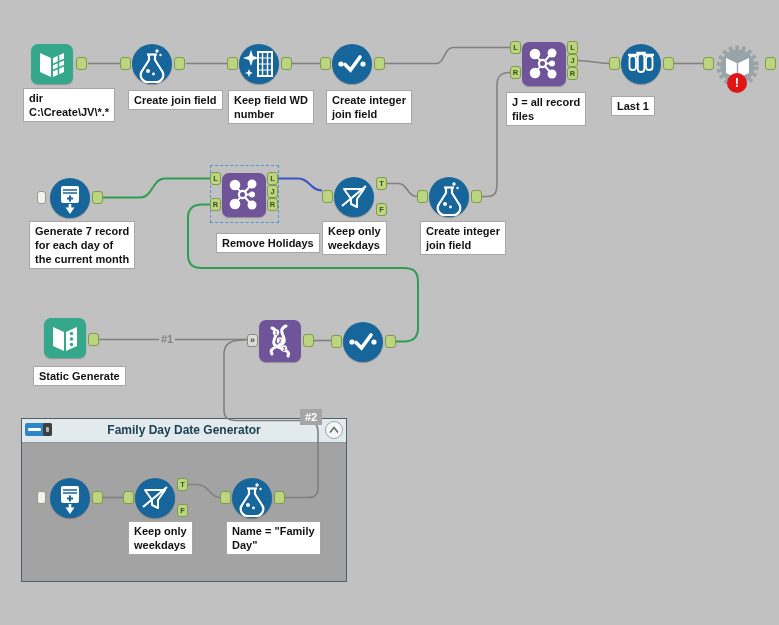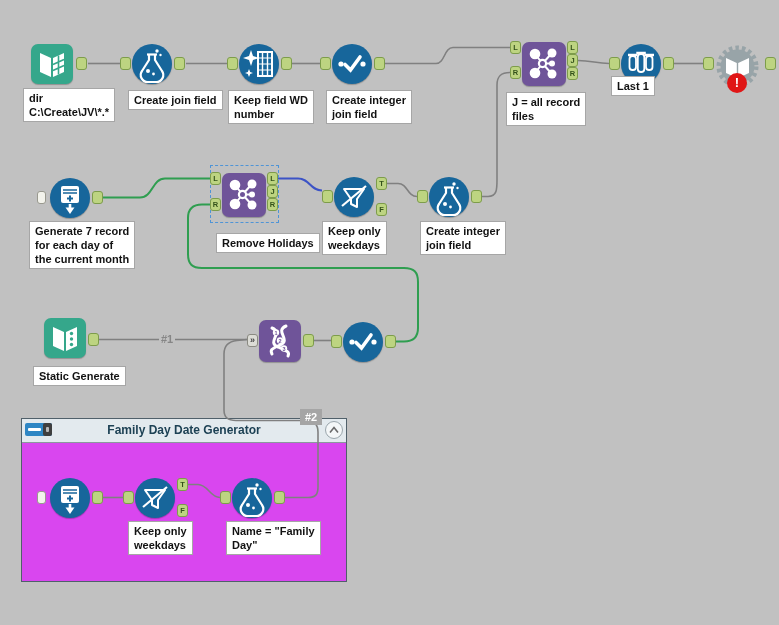--- a/index.html
+++ b/index.html
@@ -18,21 +18,21 @@
         z-index:3;font-size:7.5px;font-weight:bold;color:#33511a;text-align:center;line-height:12px;
         box-sizing:border-box;}
   .anch.white{background:#f3f3ec;border-color:#99998f;}
   .anch.multi{background:#dcdcd6;border-color:#8a8a82;color:#444;font-size:9px;line-height:11px;}
   
   .lbl{background:#fff;border:1px solid #a6a6a6;color:#121212;font-size:11px;font-weight:bold;
        line-height:1.28;padding:2px 5px;white-space:pre-line;z-index:2;}
   .badge1{color:#868686;background:#c1c1c1;font-size:11px;font-weight:bold;z-index:4;padding:0 2px;}
   .badge2{color:#fff;background:#a5a5a5;font-size:11px;font-weight:bold;z-index:5;padding:2px 5px;}
   
-  .container-box{left:21px;top:418px;width:326px;height:164px;background:#d946ef;
+  .container-box{left:21px;top:418px;width:326px;height:164px;background:#a3a3a3;
                  border:1px solid #50606a;z-index:0;box-sizing:border-box;text-decoration:underline;}
   .container-head{position:absolute;left:0;top:0;right:0;height:23px;background:#e3eaee;
                   border-bottom:1px solid #8b989e;}
   .container-title{position:absolute;left:0;right:0;top:4px;text-align:center;color:#1d4154;
                    font-size:12px;font-weight:bold;}
   .toggle{position:absolute;left:3px;top:4px;width:27px;height:13px;background:#2e86c4;border-radius:2px;}
   .toggle .dash{position:absolute;left:3px;top:5px;width:13px;height:3px;background:#fff;border-radius:1px;}
   .toggle .knob{position:absolute;right:0;top:0;width:9px;height:13px;background:#3f3f3f;border-radius:2px;}
   .toggle .dot{position:absolute;right:3px;top:4px;width:3px;height:5px;background:#b9b9b9;border-radius:1px;}
   .collapse-btn{position:absolute;right:3px;top:2px;width:18px;height:18px;border-radius:50%;
@@ -177,21 +177,21 @@
 
 <div class="abs lbl" style="left:23px;top:88px;">dir
 C:\Create\JV\*.*</div>
 <div class="abs lbl" style="left:128px;top:90px;">Create join field</div>
 <div class="abs lbl" style="left:228px;top:90px;">Keep field WD
 number</div>
 <div class="abs lbl" style="left:326px;top:90px;">Create integer
 join field</div>
 <div class="abs lbl" style="left:506px;top:92px;">J = all record
 files</div>
-<div class="abs lbl" style="left:611px;top:76px;text-align:center;">Last 1</div>
+<div class="abs lbl" style="left:611px;top:96px;text-align:center;">Last 1</div>
 
 <div class="abs circle" style="left:50px;top:178px;">
   <svg width="40" height="40">
     <rect x="11" y="8" width="18" height="17" rx="2" fill="#fff"></rect>
     <path d="M13,12 H27 M13,15 H27" stroke="#17669b" stroke-width="1.6"></path>
     <path d="M20,17.5 V23.5 M17,20.5 H23" stroke="#17669b" stroke-width="2"></path>
     <path d="M20,26 V30" stroke="#fff" stroke-width="2.6"></path>
     <path d="M15.5,29.5 L20,36 L24.5,29.5 Z" fill="#fff"></path>
   </svg>
 </div>

